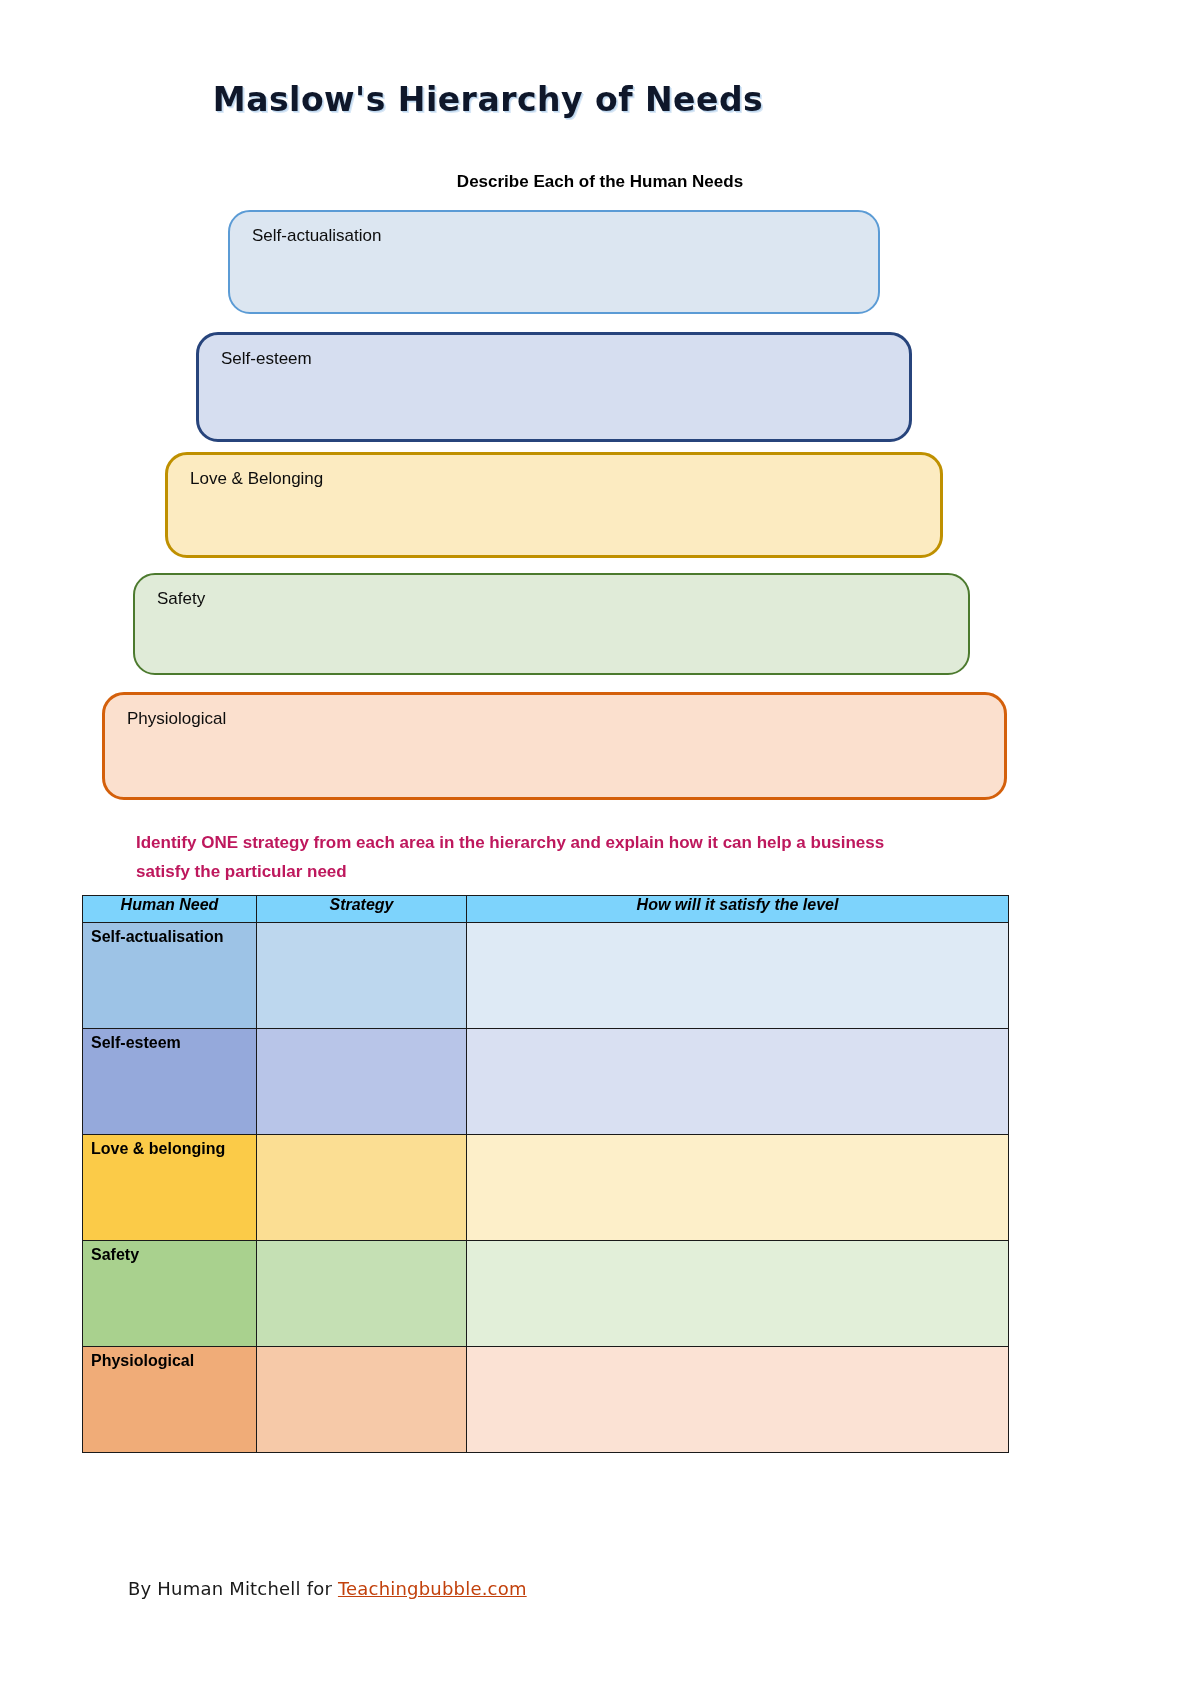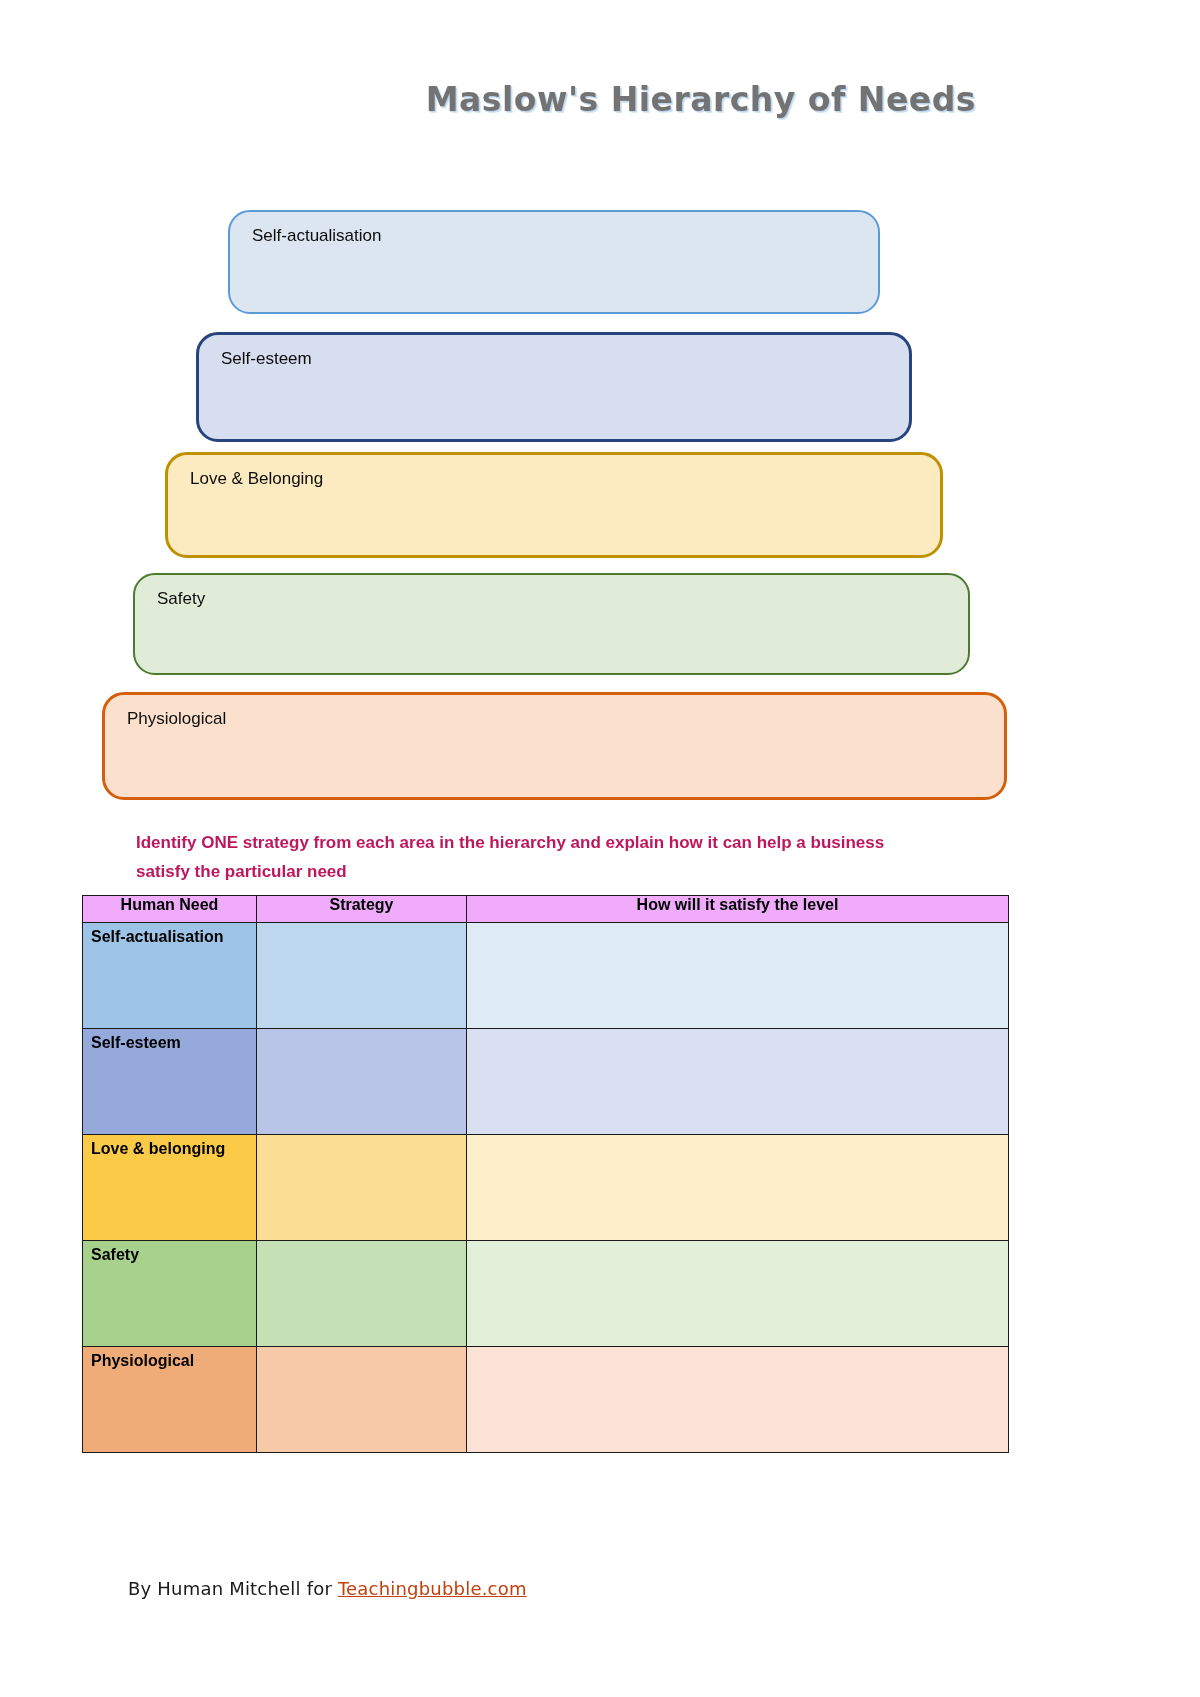--- a/index.html
+++ b/index.html
@@ -23,26 +23,26 @@
     height: 1697px;
     background: #ffffff;
   }
 
   
   .title {
     position: absolute;
     left: 0;
     top: 80px;
     width: 976px;
-    text-align: right;
+    text-align: center;
     font-family: "DejaVu Sans", sans-serif;
     font-size: 33px;
     font-weight: 700;
     letter-spacing: 0.5px;
-    color: #737373;
+    color: #0f172a;
     text-shadow: 1px 1px 0 #bcd6ee, 2px 2px 0 #d7e6f5;
   }
 
   
   .subtitle {
     position: absolute;
     left: 0;
     top: 172px;
     width: 1200px;
     text-align: center;
@@ -94,26 +94,27 @@
     border-collapse: collapse;
     table-layout: fixed;
   }
   .need-table th,
   .need-table td {
     border: 1.6px solid #1a1a1a;
     padding: 0;
     vertical-align: top;
   }
   .need-table th {
-    background: #f0abfc;
+    background: #7dd3fc;
     height: 26px;
     font-size: 16px;
     font-weight: 700;
     text-align: center;
     color: #000000;
+    font-style: italic;
   }
   .col-need  { width: 174px; }
   .col-strat { width: 210px; }
   .col-how   { width: 542px; }
 
   .need-table td.cell-need {
     height: 100px;
     font-size: 16px;
     font-weight: 700;
     color: #000000;
@@ -138,20 +139,21 @@
     text-decoration: underline;
   }
 </style>
 </head>
 <body>
 
 <div class="page">
 
   <div class="title">Maslow's Hierarchy of Needs</div>
 
+  <div class="subtitle">Describe Each of the Human Needs</div>
 
   <div class="pyramid">
     <div class="need-box" style="left: 228px; top: 210px; width: 652px; height: 104px; background: rgb(220, 230, 241); border-color: rgb(91, 155, 213); border-width: 2.5px;">
       <span class="need-label">Self-actualisation</span>
     </div>
     <div class="need-box" style="left: 196px; top: 332px; width: 716px; height: 110px; background: rgb(214, 222, 240); border-color: rgb(39, 68, 124); border-width: 3px;">
       <span class="need-label">Self-esteem</span>
     </div>
     <div class="need-box" style="left: 165px; top: 452px; width: 778px; height: 106px; background: rgb(252, 235, 193); border-color: rgb(191, 144, 0); border-width: 3.5px;">
       <span class="need-label">Love &amp; Belonging</span>

